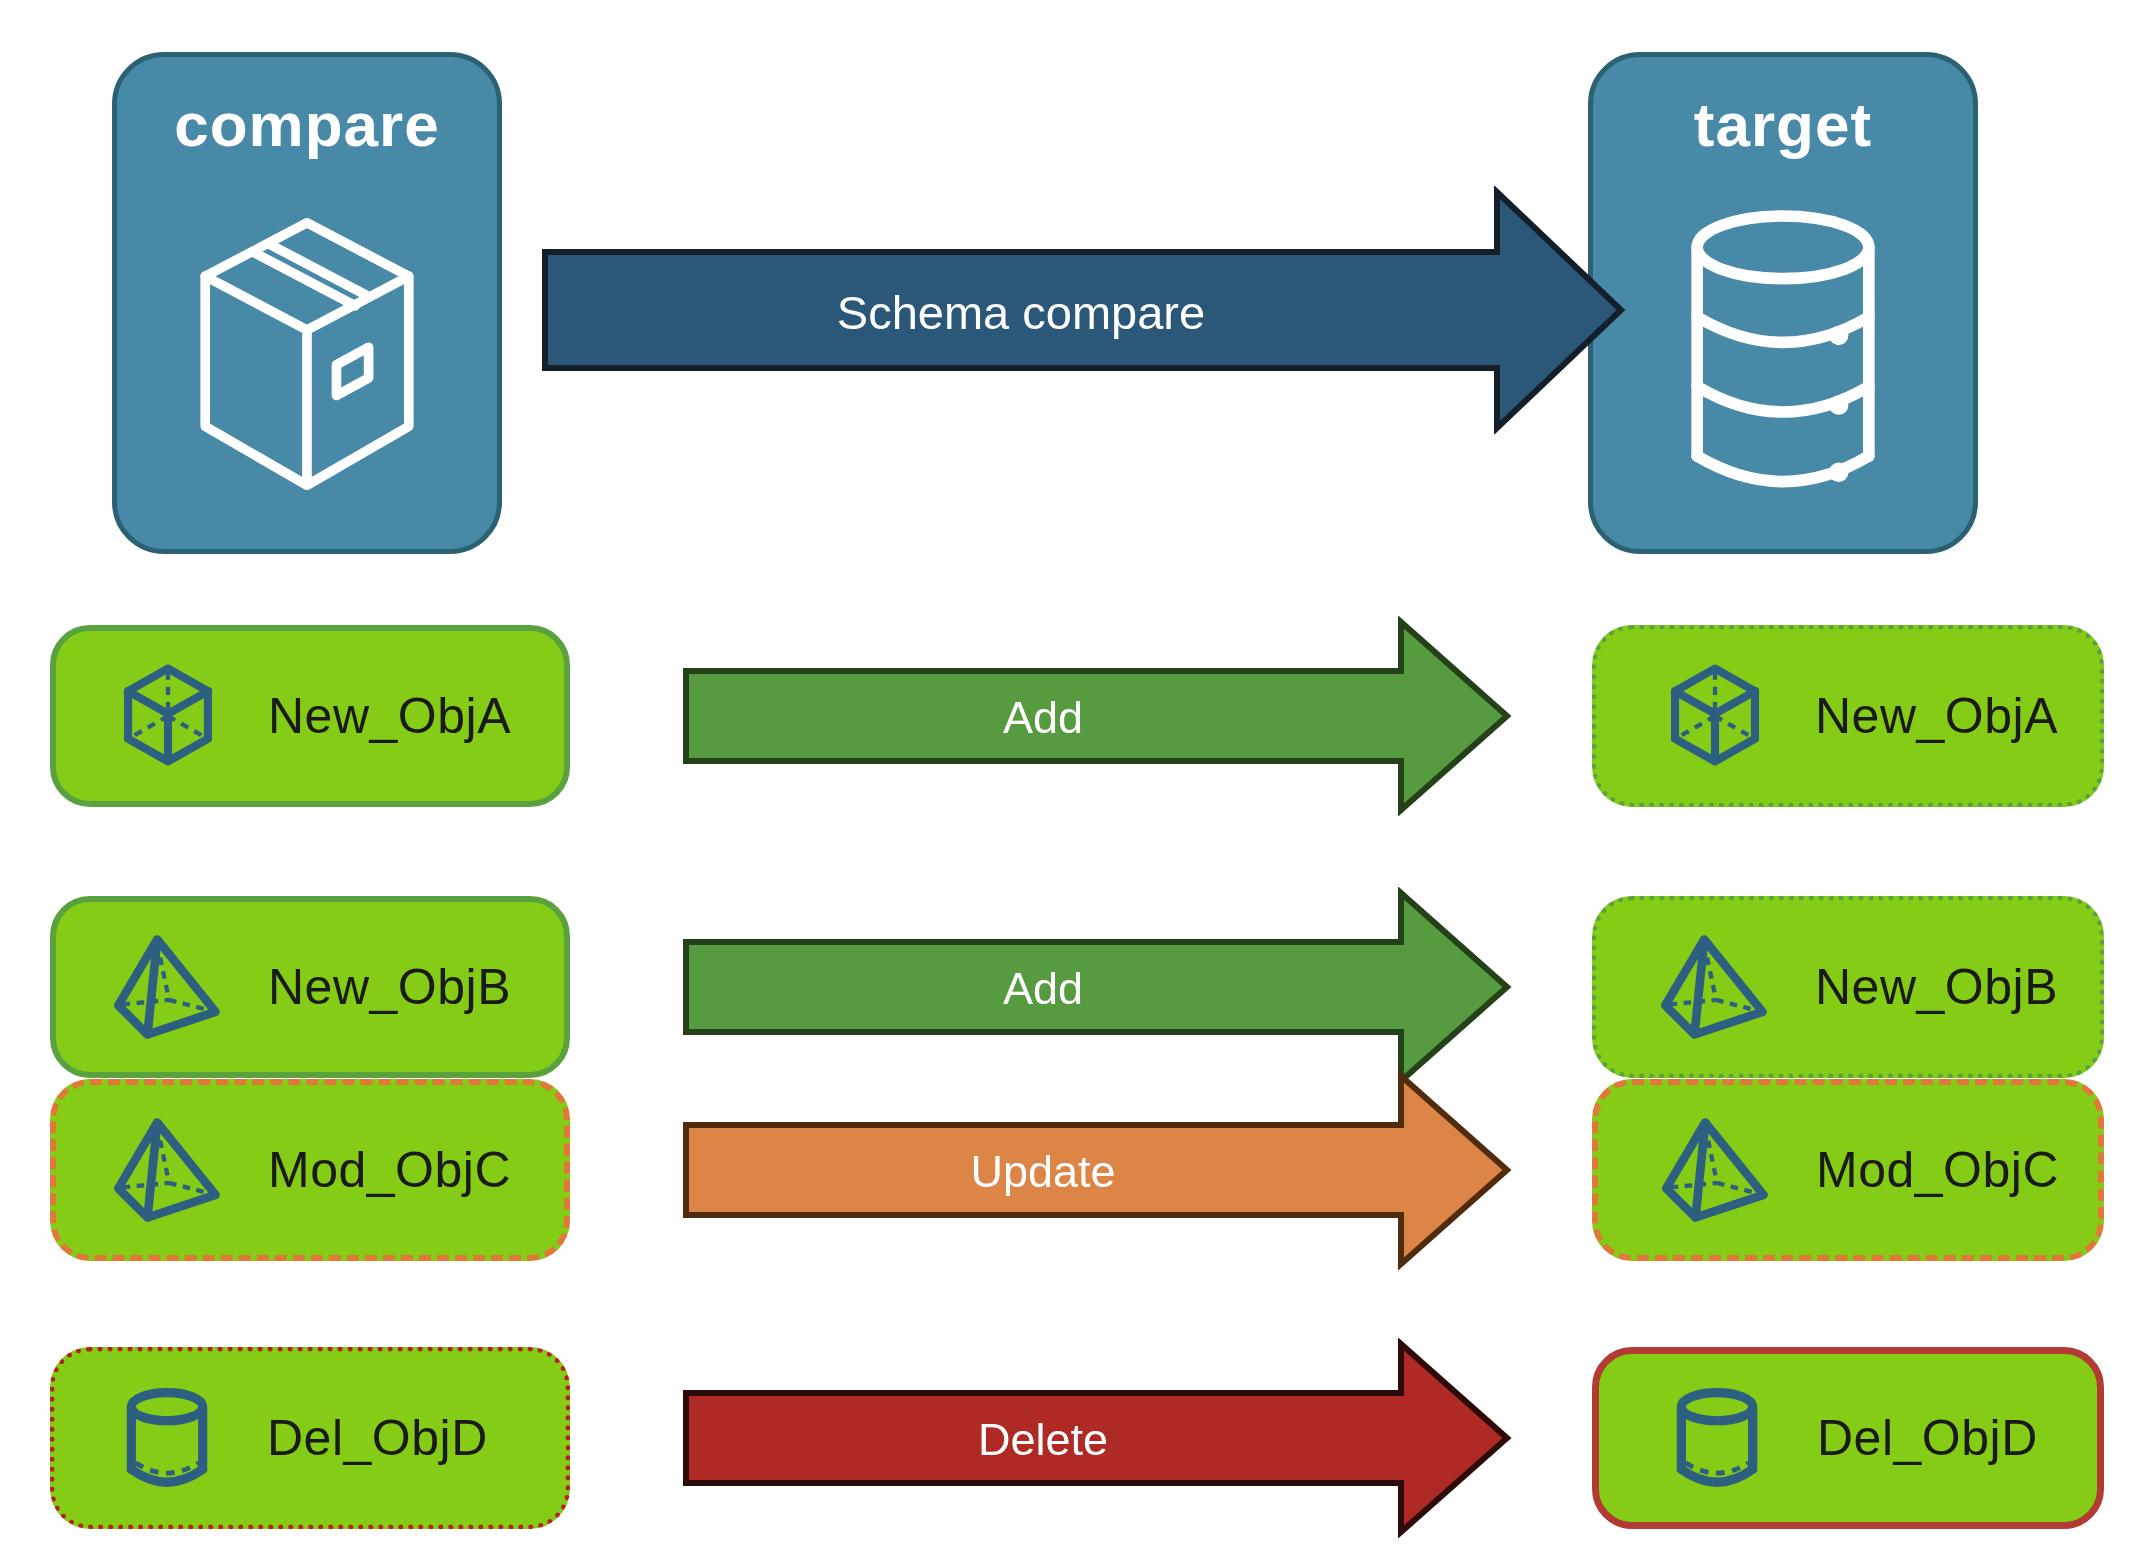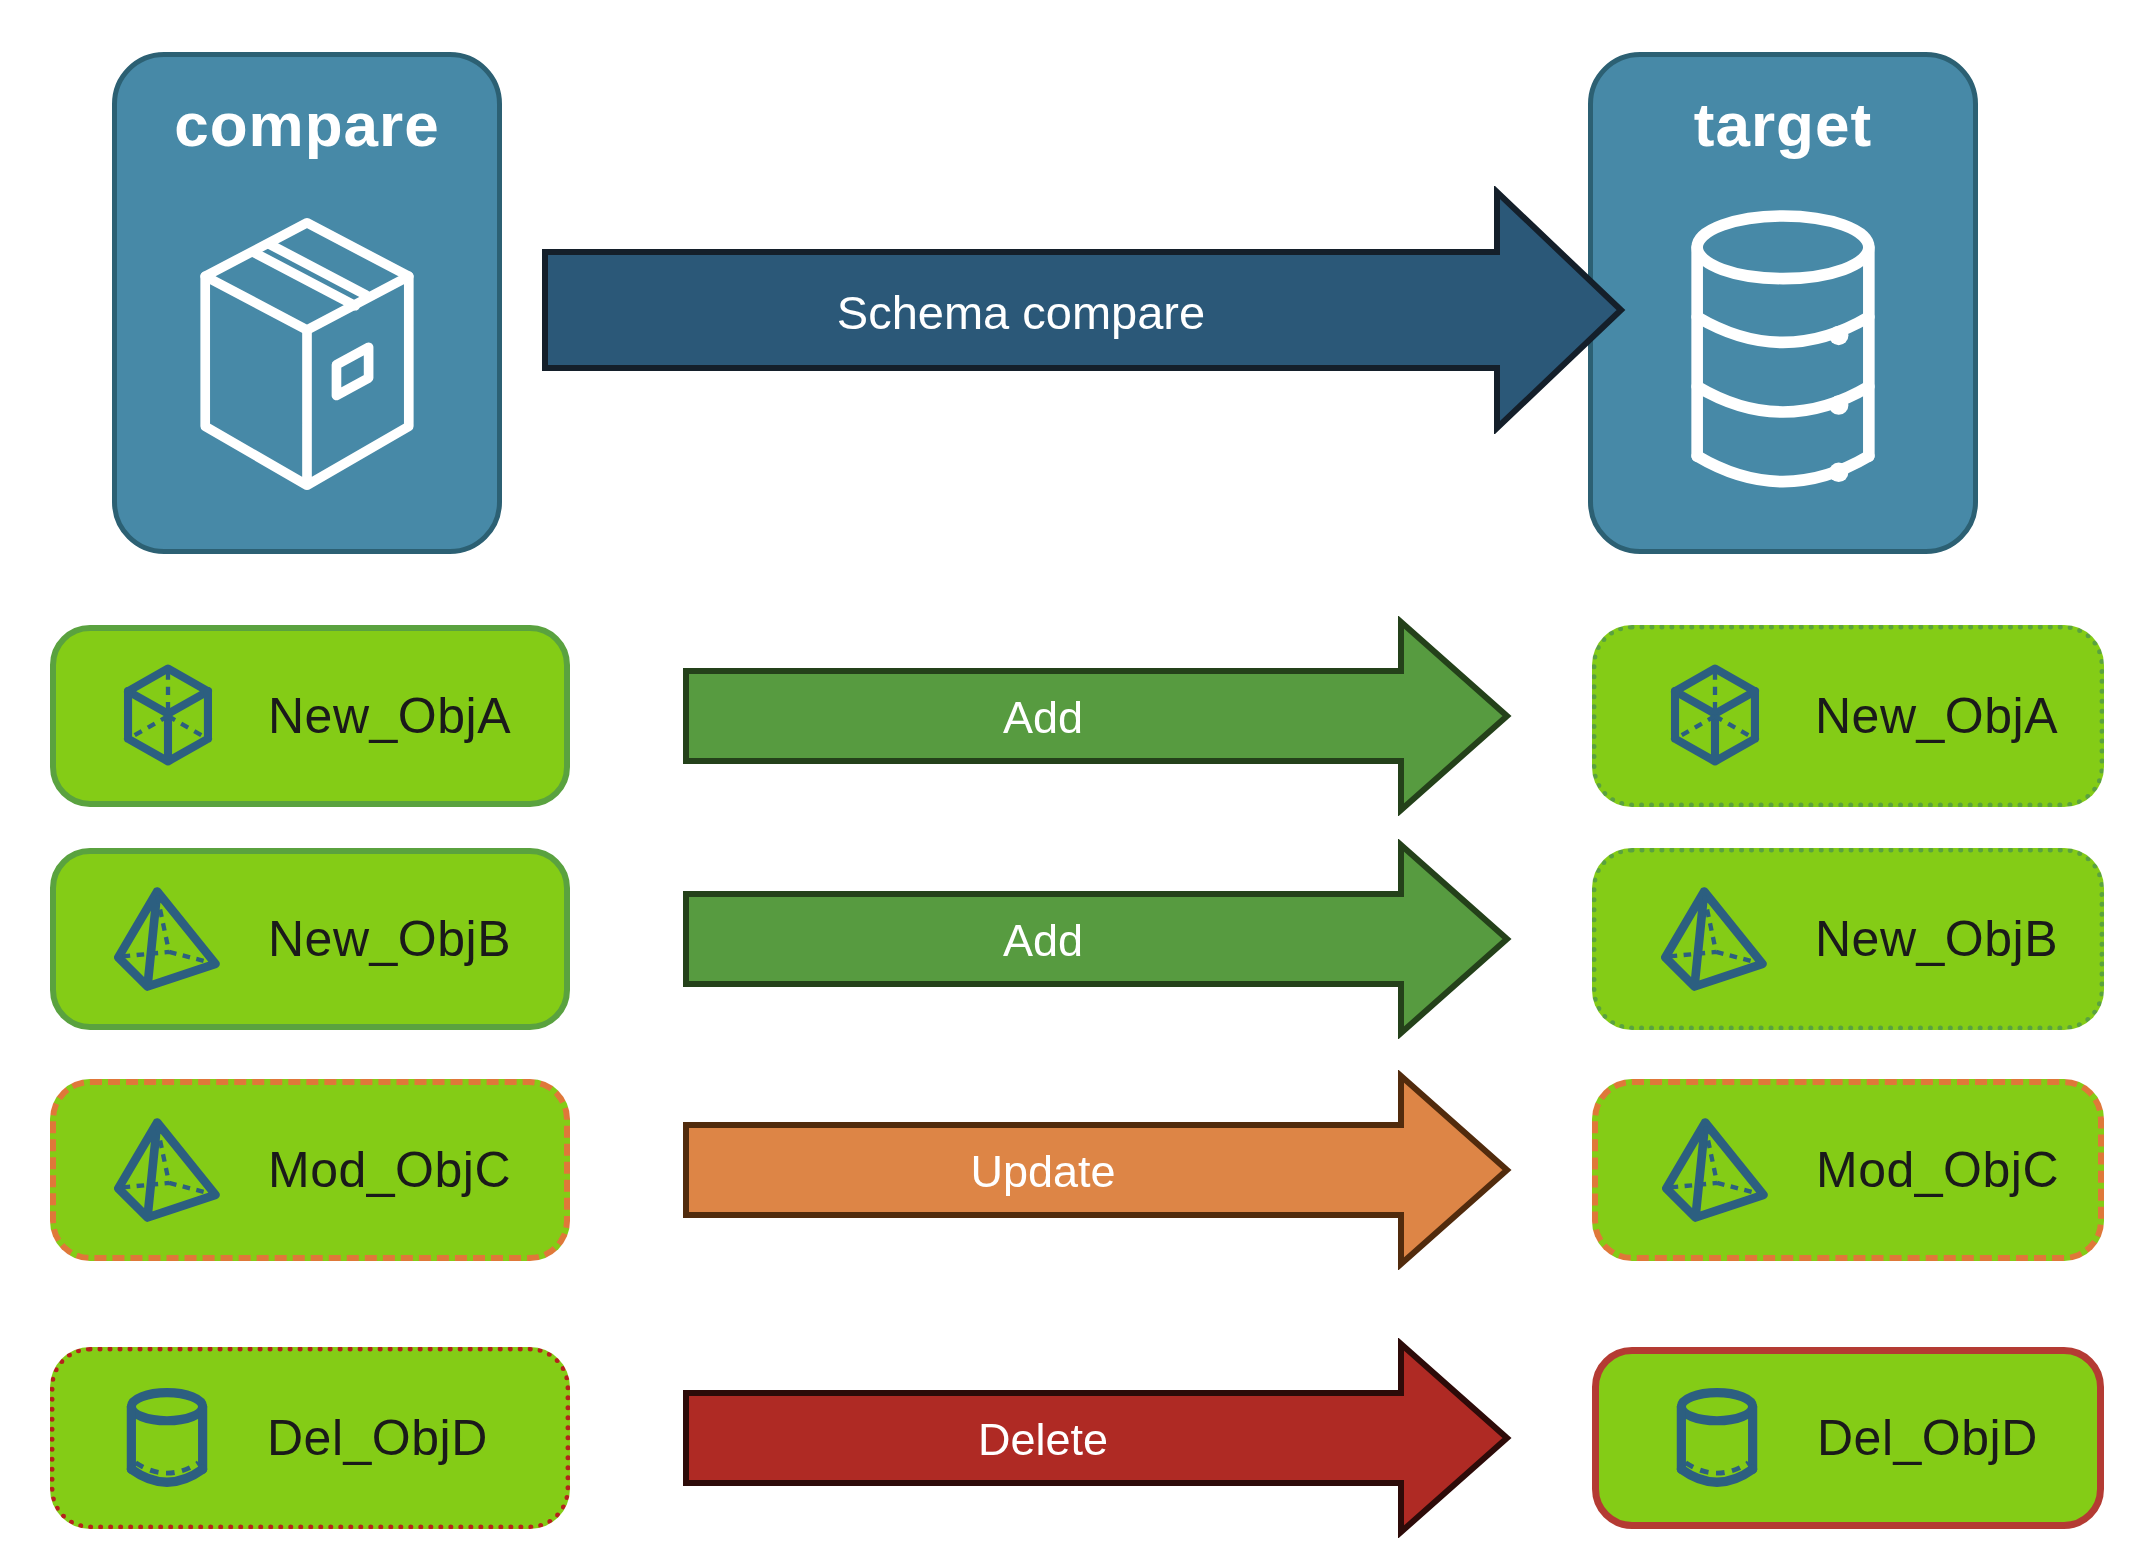--- a/index.html
+++ b/index.html
@@ -148,21 +148,21 @@
           <path class="blue-line" stroke-width="7.5" d="M50 6 L87 27 L50 48 L13 27 Z"></path>
           <path class="blue-line" stroke-width="7.5" d="M13 27 L13 71 M87 27 L87 71 M50 48 L50 92 M13 71 L50 92 L87 71"></path>
           <path class="blue-dash" stroke-width="4" stroke-dasharray="7.5 6.5" d="M50 9 L50 50 M50 50 L15 70 M50 50 L85 70"></path>
         </svg>
 
       </span>
       <span class="obj-label">New_ObjA</span>
     </div>
   </div>
 
-  <div class="row" style="top: 848px;">
+  <div class="row" style="top: 896px;">
     <div class="obj-box left-box b-green-solid">
       <span class="icon">
 
         <svg class="icon-variant" viewBox="0 0 100 100" style="display: block;">
           <path class="blue-line" stroke-width="8" d="M40 6 L4 67 L31 94 L94 73 Z M40 6 L31 94"></path>
           <path class="blue-dash" stroke-width="4" stroke-dasharray="7 6" d="M40 10 L51 62 M8 66 L51 62 M51 62 L90 72"></path>
         </svg>
 
       </span>
       <span class="obj-label">New_ObjB</span>

